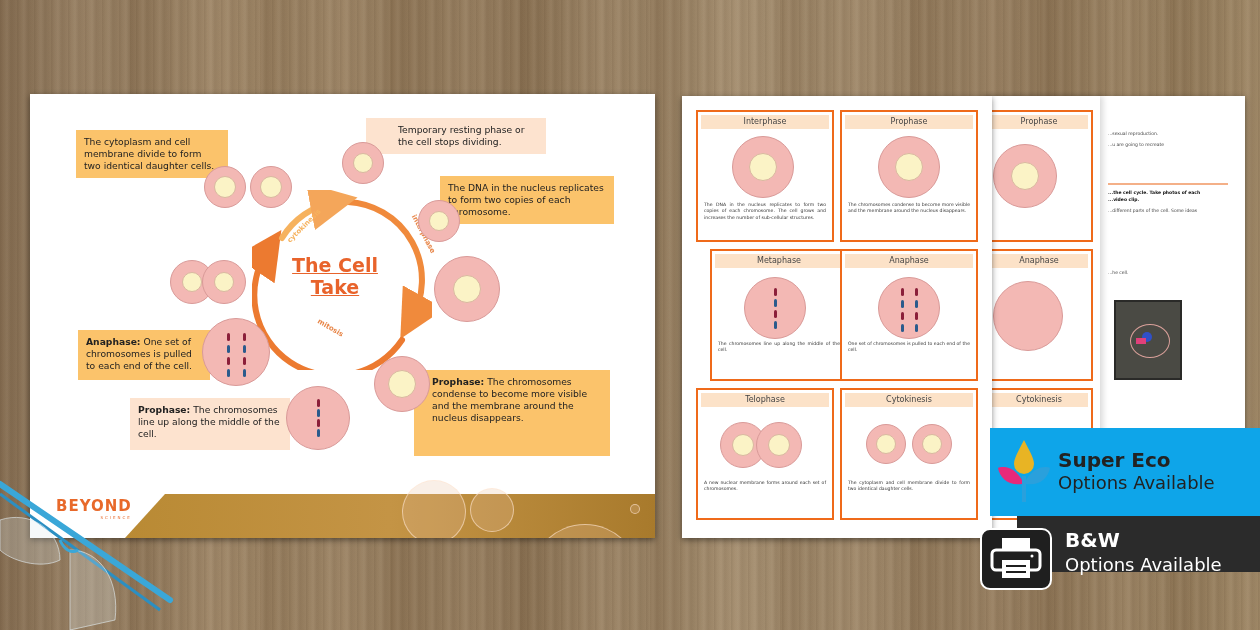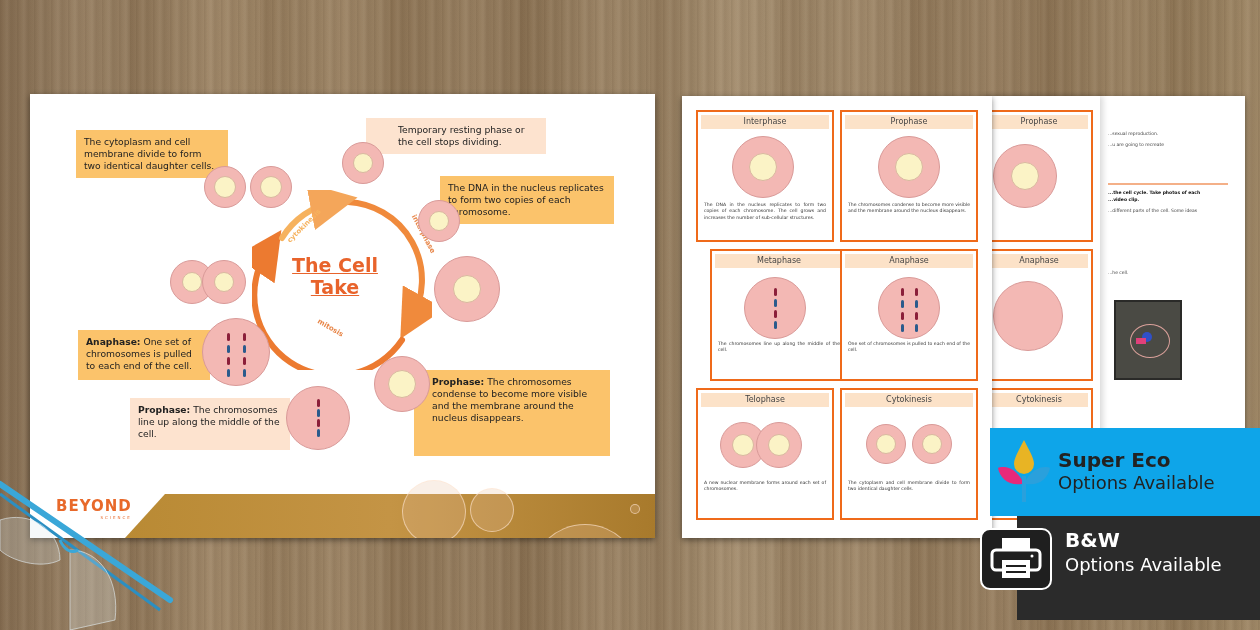--- a/index.html
+++ b/index.html
@@ -106,21 +106,21 @@
   }
 
   
   .eco-badge {
     position: absolute; left: 990px; top: 428px; width: 270px; height: 88px;
     background: #0ea5e9;
   }
   .eco-title { position: absolute; left: 68px; top: 20px; font-size: 20px; font-weight: bold; color: #222; font-family: "DejaVu Sans", sans-serif; }
   .eco-sub { position: absolute; left: 68px; top: 44px; font-size: 18px; color: #222; font-family: "DejaVu Sans", sans-serif; }
   .bw-badge {
-    position: absolute; left: 1017px; top: 516px; width: 243px; height: 104px;
+    position: absolute; left: 1017px; top: 516px; width: 243px; height: 56px;
     background: #2b2b2b;
   }
   .bw-title { position: absolute; left: 48px; top: 12px; font-size: 20px; font-weight: bold; color: #fff; font-family: "DejaVu Sans", sans-serif; }
   .bw-sub { position: absolute; left: 48px; top: 38px; font-size: 18px; color: #fff; font-family: "DejaVu Sans", sans-serif; }
   .printer-wrap {
     position: absolute; left: 980px; top: 528px; width: 72px; height: 62px;
     background: #1f1f1f; border: 2px solid #fff; border-radius: 10px;
   }
 
   

